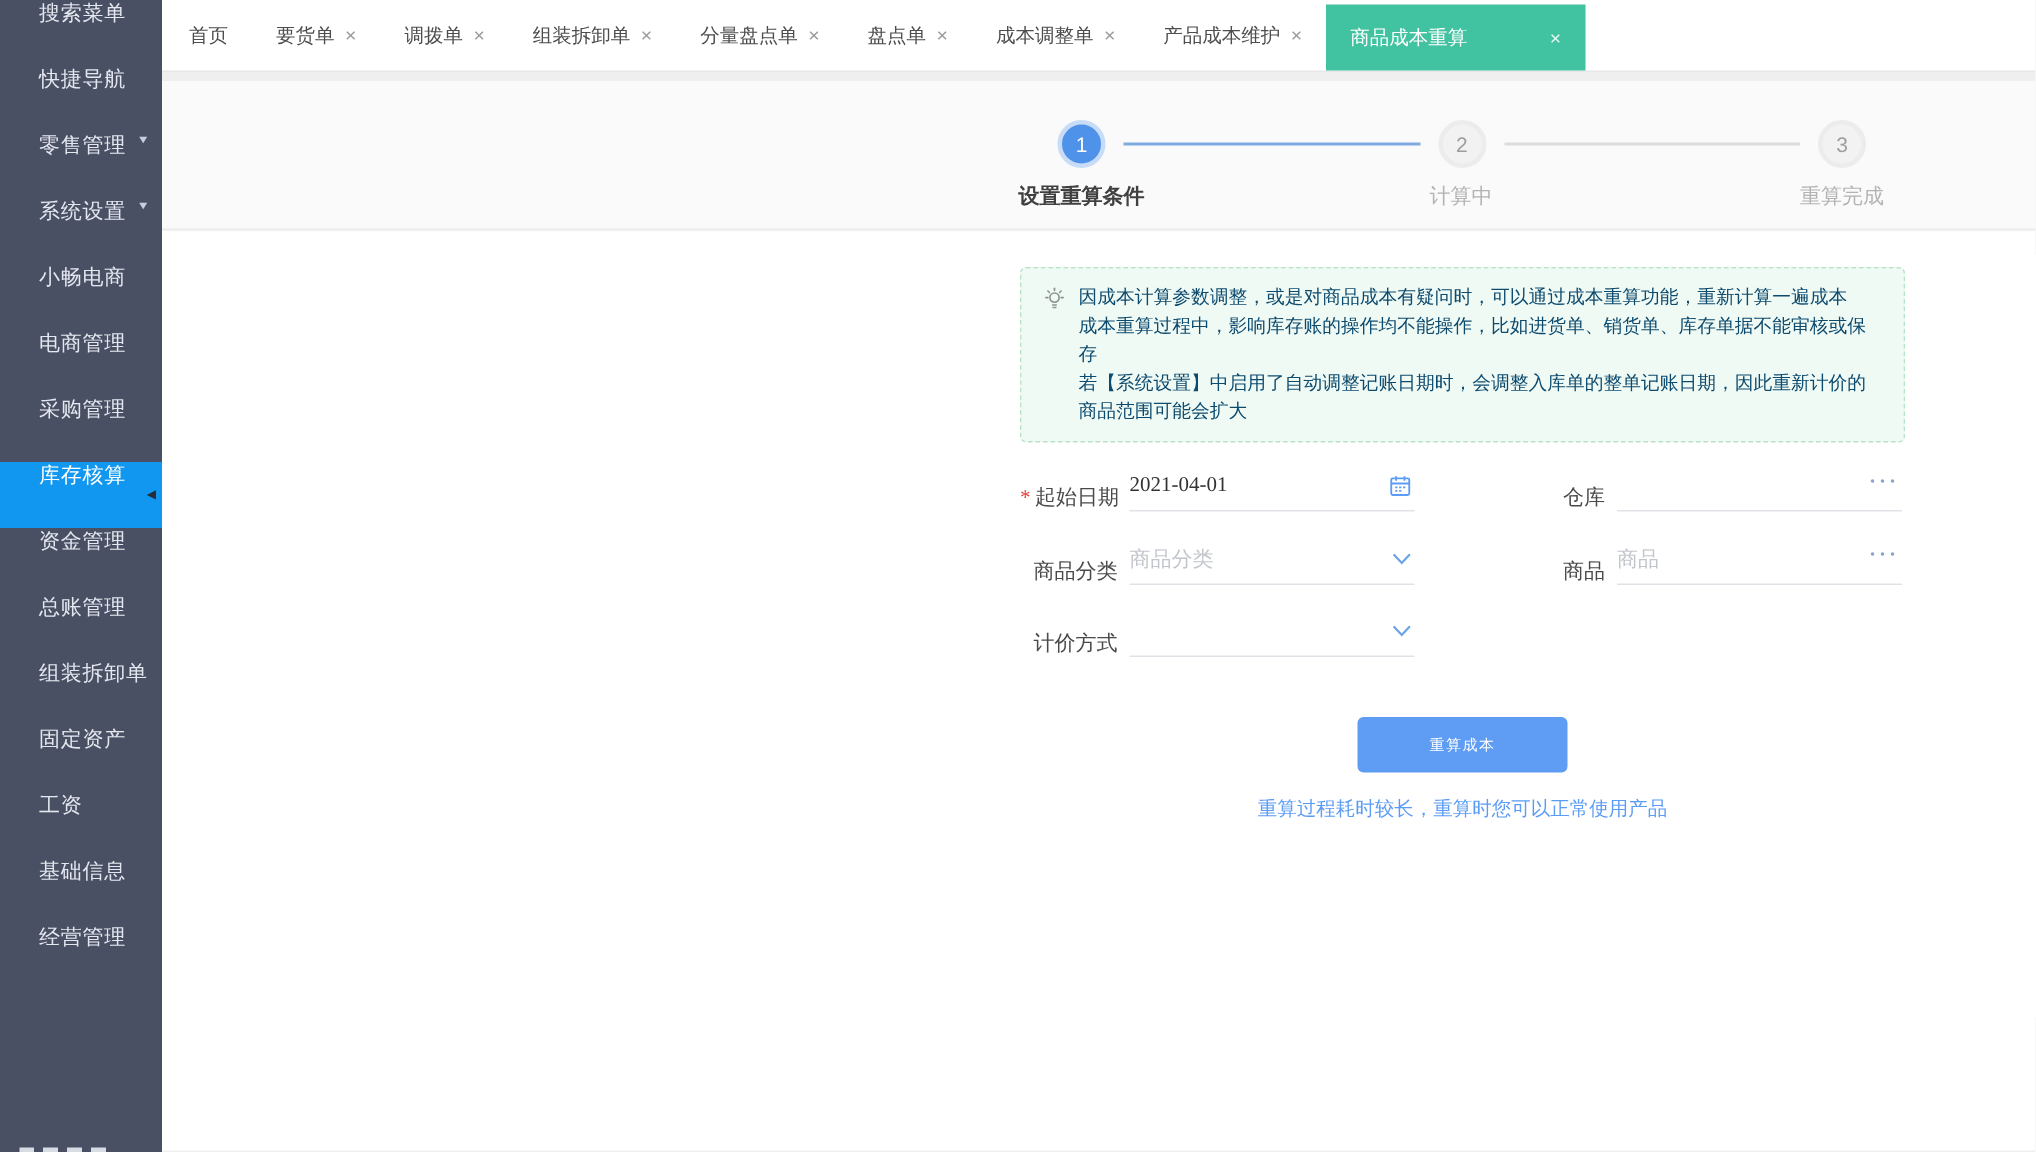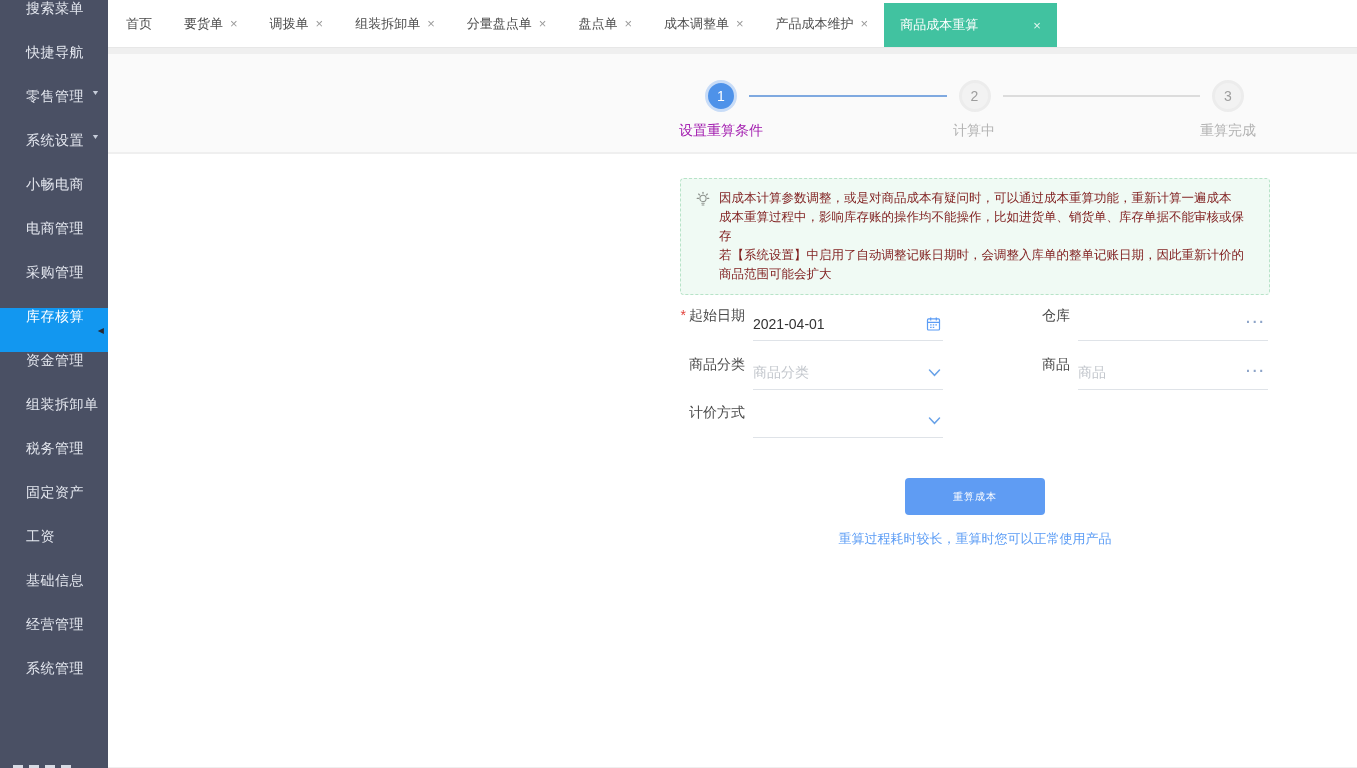--- a/index.html
+++ b/index.html
@@ -39,33 +39,33 @@
   .step-circle { width:32px; height:32px; border-radius:50%; flex:0 0 32px;
                  display:flex; align-items:center; justify-content:center; font-size:14px; }
   .step-circle.active { background:#4e92e9; border:3px solid #c8dcf7; color:#ffffff; }
   .step-circle.pending { background:#f2f2f2; border:3px solid #ececec; color:#9d9d9d; }
   .step-line { flex:1; height:2px; margin:0 12px; }
   .step-line.done { background:#7fa9e0; }
   .step-line.todo { background:#dcdcdc; }
   .sc1 { margin-left:25px; } .sc3 { margin-right:26px; }
   .step-labels { position:relative; height:20px; margin-top:10px; }
   .step-label { position:absolute; transform:translateX(-50%); font-size:14px; white-space:nowrap; }
-  .step-label.active { color:#a21caf; }
+  .step-label.active { color:#404040;font-weight:bold; }
   .step-label.pending { color:#b3b3b3; }
   .sl1 { left:41px; } .sl2 { left:294px; } .sl3 { left:548px; }
 
   
   .form-region { position:absolute; left:572px; top:24px; width:590px; height:560px; }
 
   .notice { display:flex; padding:10px 14px; background:#f0faf4; border:1px dashed #b7e3c8;
             border-radius:4px; min-height:87px; }
   .notice-icon { width:24px; padding-top:2px; flex:0 0 24px; }
-  .notice-text { font-size:12.5px; line-height:19px; color:#7f1d1d; }
-
-  .field { position:absolute; display:flex; align-items:flex-start; height:34px; }
+  .notice-text { font-size:12.5px; line-height:19px; color:#0c4a6e; }
+
+  .field { position:absolute; display:flex; align-items:flex-end; height:34px;font-family:Liberation Serif, serif; }
   .flabel { text-align:right; font-size:14px; color:#4a4a4a; margin-right:8px; white-space:nowrap; }
   .flabel .req { color:#e2403a; margin-right:3px; }
   .lw { width:65px; }
   .fctrl { width:190px; height:34px; border-bottom:1px solid #dfe3e8; display:flex; align-items:center;
            position:relative; font-size:14px; color:#333333; cursor:text; }
   .fctrl .placeholder { color:#c2c6cc; }
   .ctrl-icon { position:absolute; right:2px; top:50%; transform:translateY(-50%); cursor:pointer;
                display:flex; align-items:center; }
   .dots { font-size:14px; font-weight:bold; color:#8da4c8; letter-spacing:2px; line-height:1; padding-bottom:4px; }
 
@@ -103,39 +103,36 @@
       <span>采购管理</span>
     </div>
   <div class="side-item active">
       <span>库存核算</span>
       <span class="arrow-left">◀</span>
     </div>
   <div class="side-item">
       <span>资金管理</span>
     </div>
   <div class="side-item">
+      <span>总账管理</span>
+    </div>
+  <div class="side-item">
       <span>组装拆卸单</span>
     </div>
   <div class="side-item">
-      <span>税务管理</span>
-    </div>
-  <div class="side-item">
       <span>固定资产</span>
     </div>
   <div class="side-item">
       <span>工资</span>
     </div>
   <div class="side-item">
       <span>基础信息</span>
     </div>
   <div class="side-item">
       <span>经营管理</span>
-    </div>
-  <div class="side-item">
-      <span>系统管理</span>
     </div>
   <div class="side-partial"></div>
 </div>
 
 <div class="main">
 
   <div class="tabbar">
     <div class="tab">
         <span>首页</span>
       </div>

